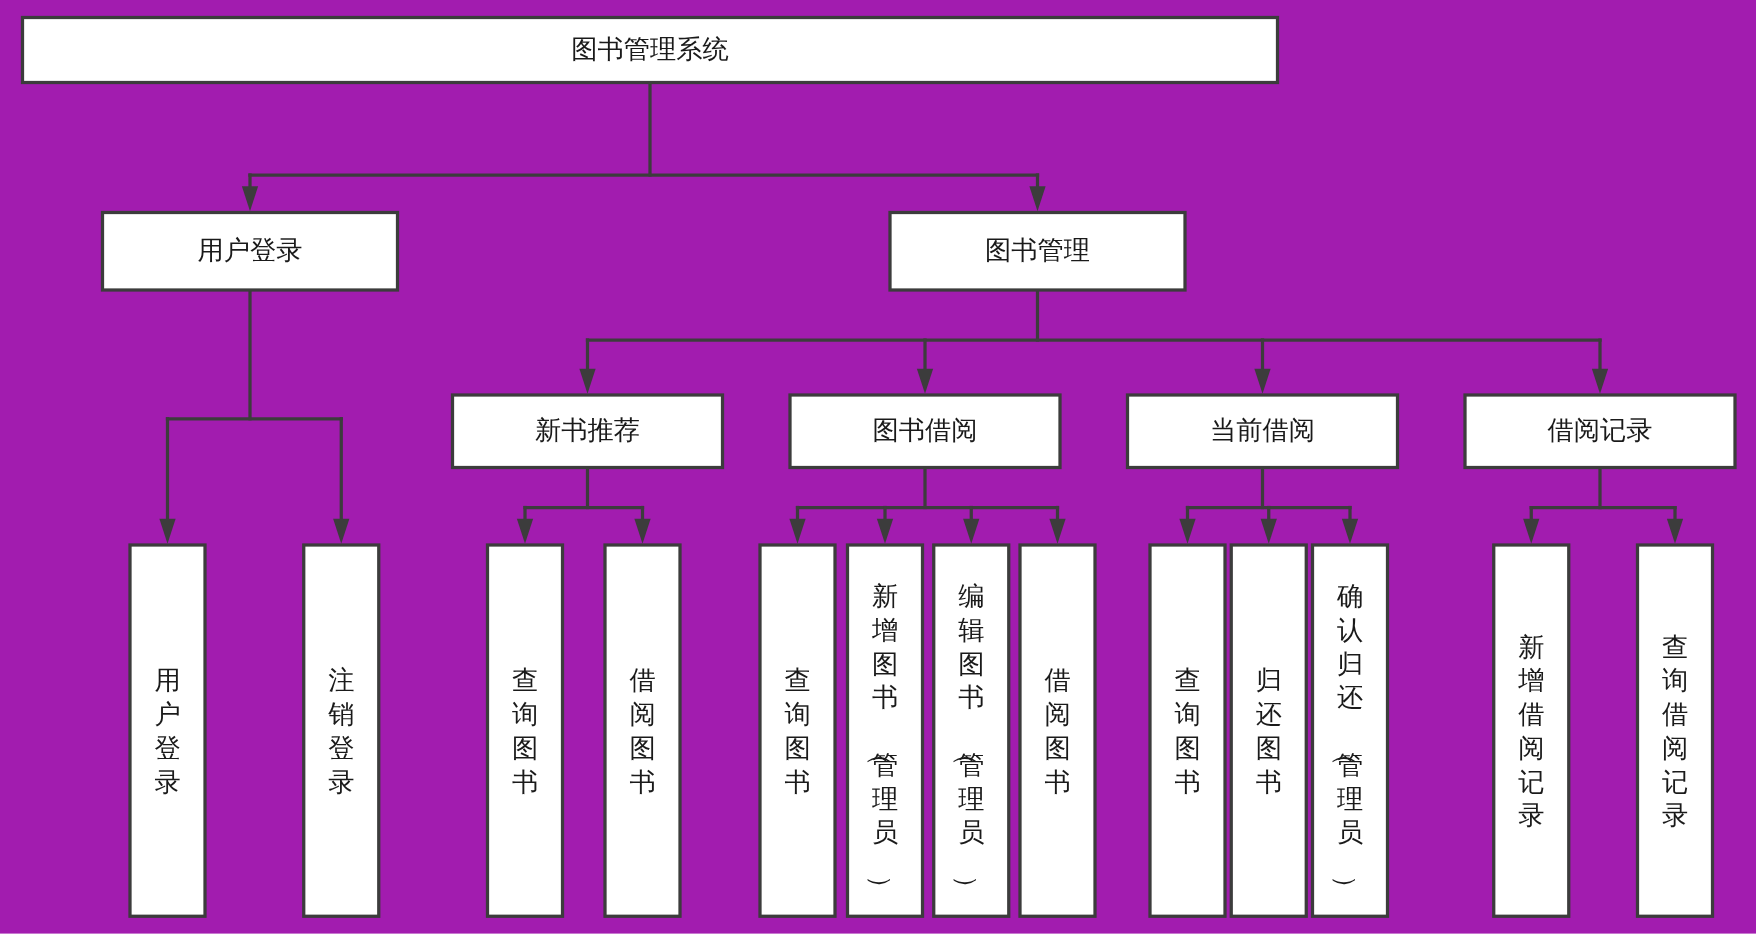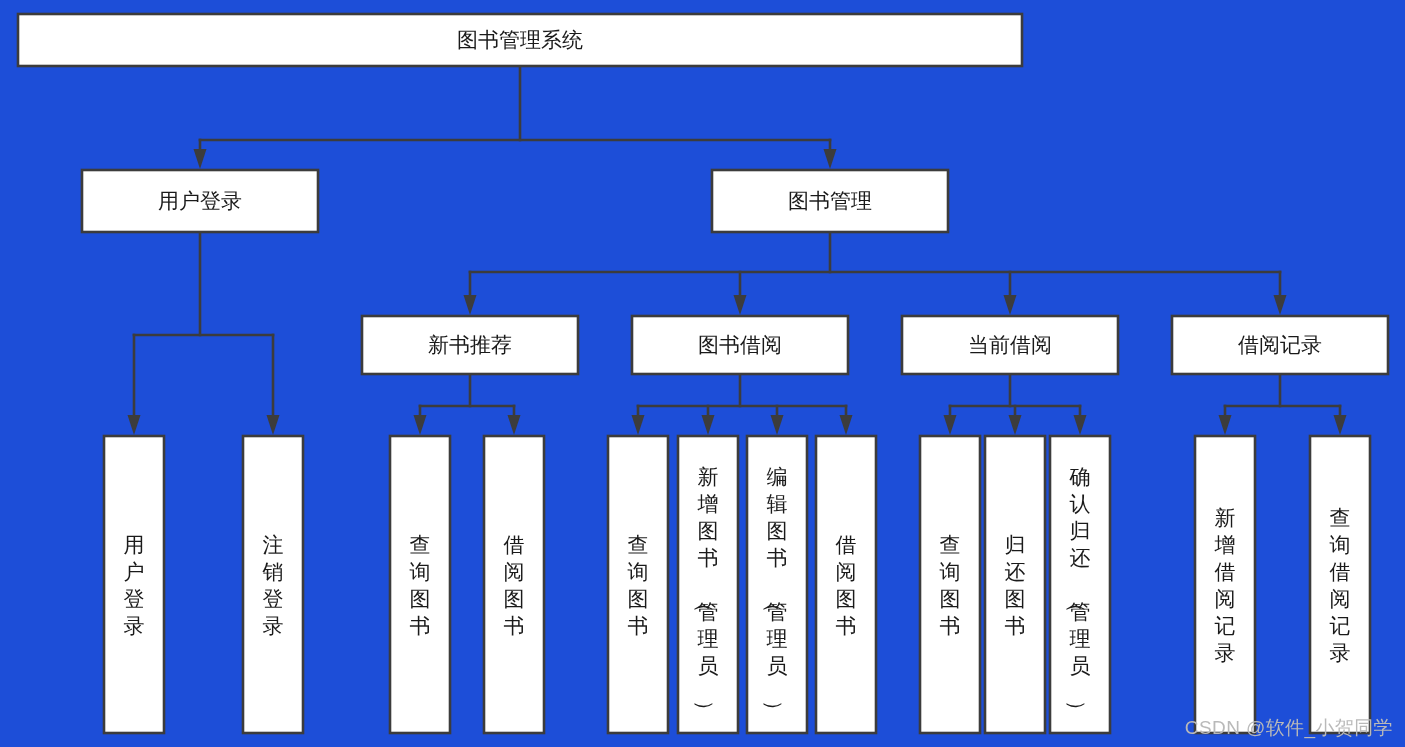--- a/index.html
+++ b/index.html
@@ -10,21 +10,21 @@
   body {
     width: 1405px;
     height: 747px;
     font-family: "Liberation Sans", "DejaVu Sans", sans-serif;
     overflow: hidden;
   }
   #diagram-root {
     position: relative;
     width: 1405px;
     height: 747px;
-    background: #1d4ed8;
+    background: #a21caf;
   }
   svg#flow-svg {
     position: absolute;
     left: 0;
     top: 0;
     width: 1405px;
     height: 747px;
     display: block;
   }
   .node-box {
@@ -216,14 +216,13 @@
         <g>
           <rect x="1195" y="436" width="60" height="297" class="node-box"></rect>
           <text x="1225" class="node-label-vertical"><tspan x="1225" y="524.56">新</tspan><tspan x="1225" y="551.56">增</tspan><tspan x="1225" y="578.56">借</tspan><tspan x="1225" y="605.56">阅</tspan><tspan x="1225" y="632.56">记</tspan><tspan x="1225" y="659.56">录</tspan></text>
         </g>
         <g>
           <rect x="1310" y="436" width="60" height="297" class="node-box"></rect>
           <text x="1340" class="node-label-vertical"><tspan x="1340" y="524.56">查</tspan><tspan x="1340" y="551.56">询</tspan><tspan x="1340" y="578.56">借</tspan><tspan x="1340" y="605.56">阅</tspan><tspan x="1340" y="632.56">记</tspan><tspan x="1340" y="659.56">录</tspan></text>
         </g>
       </g>
   </svg>
-  <div class="watermark">CSDN @软件_小贺同学</div>
 </div>
 
 </body></html>

